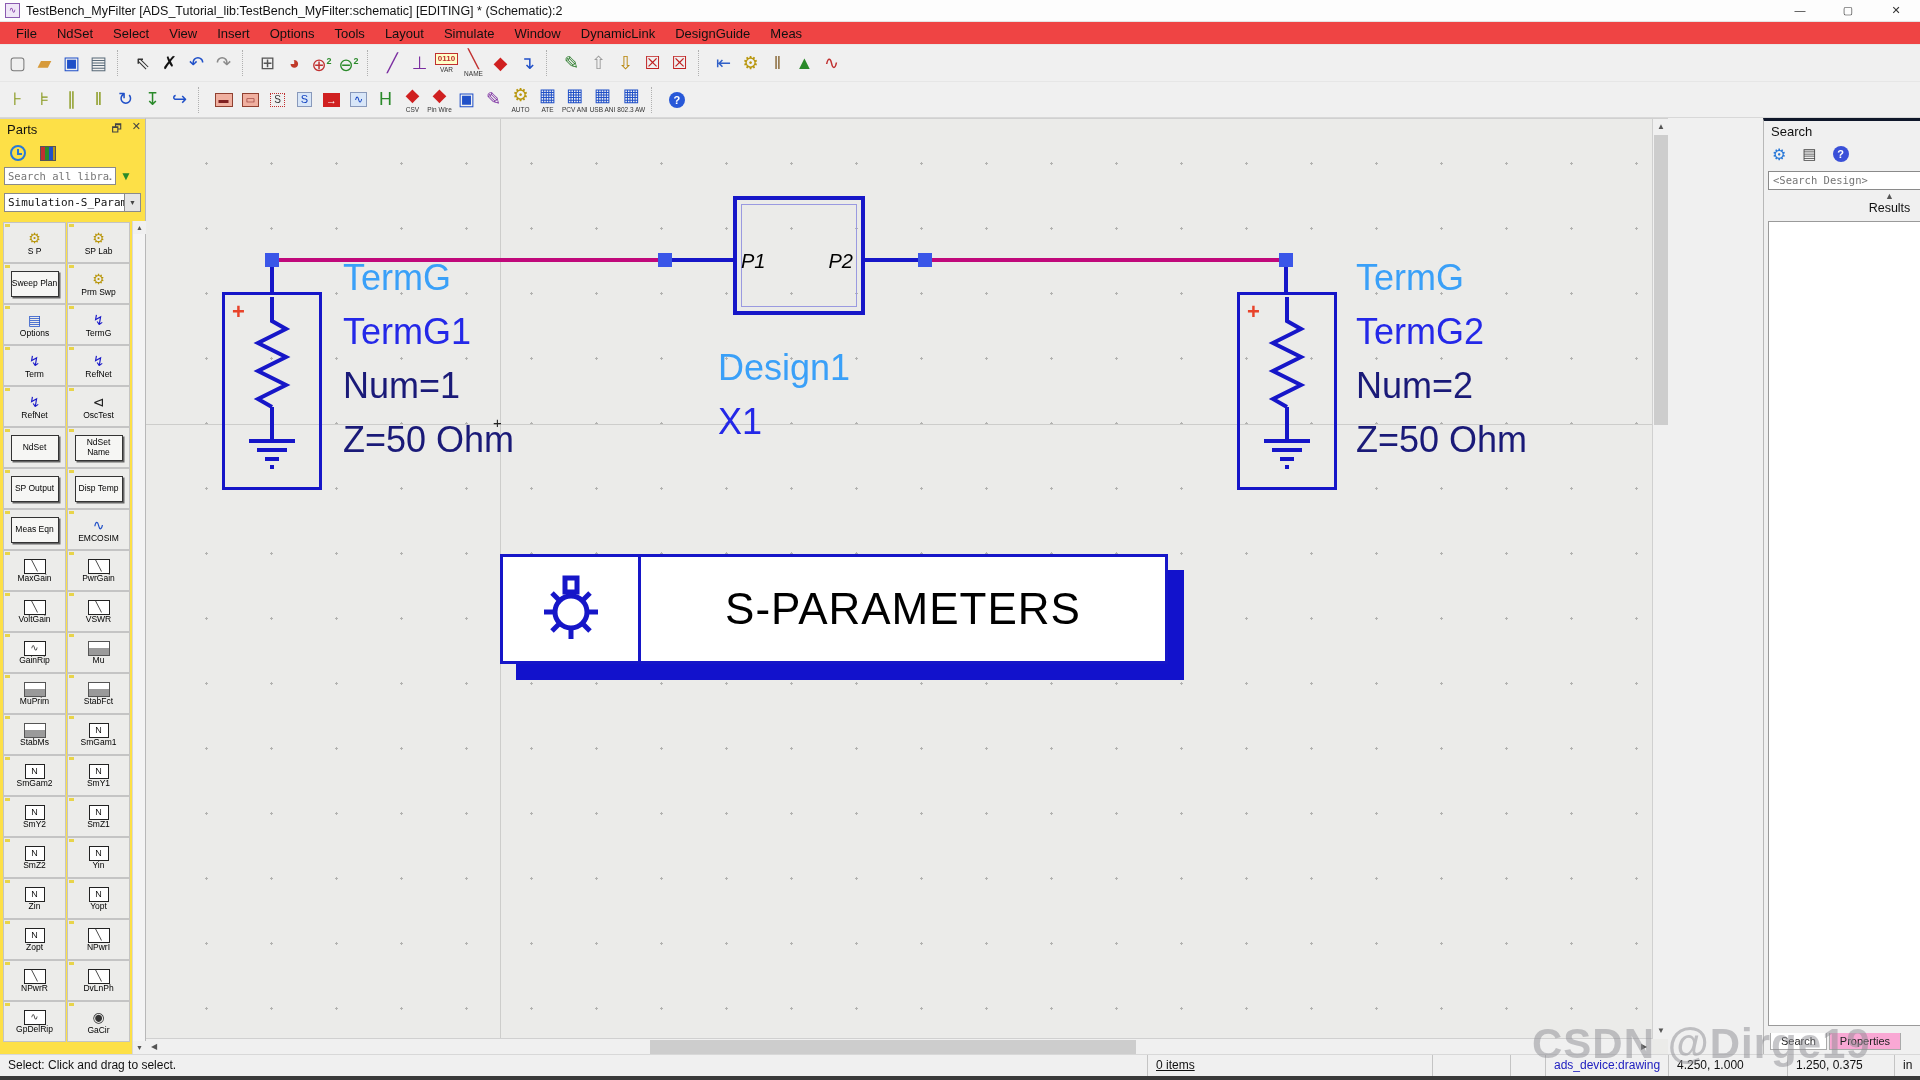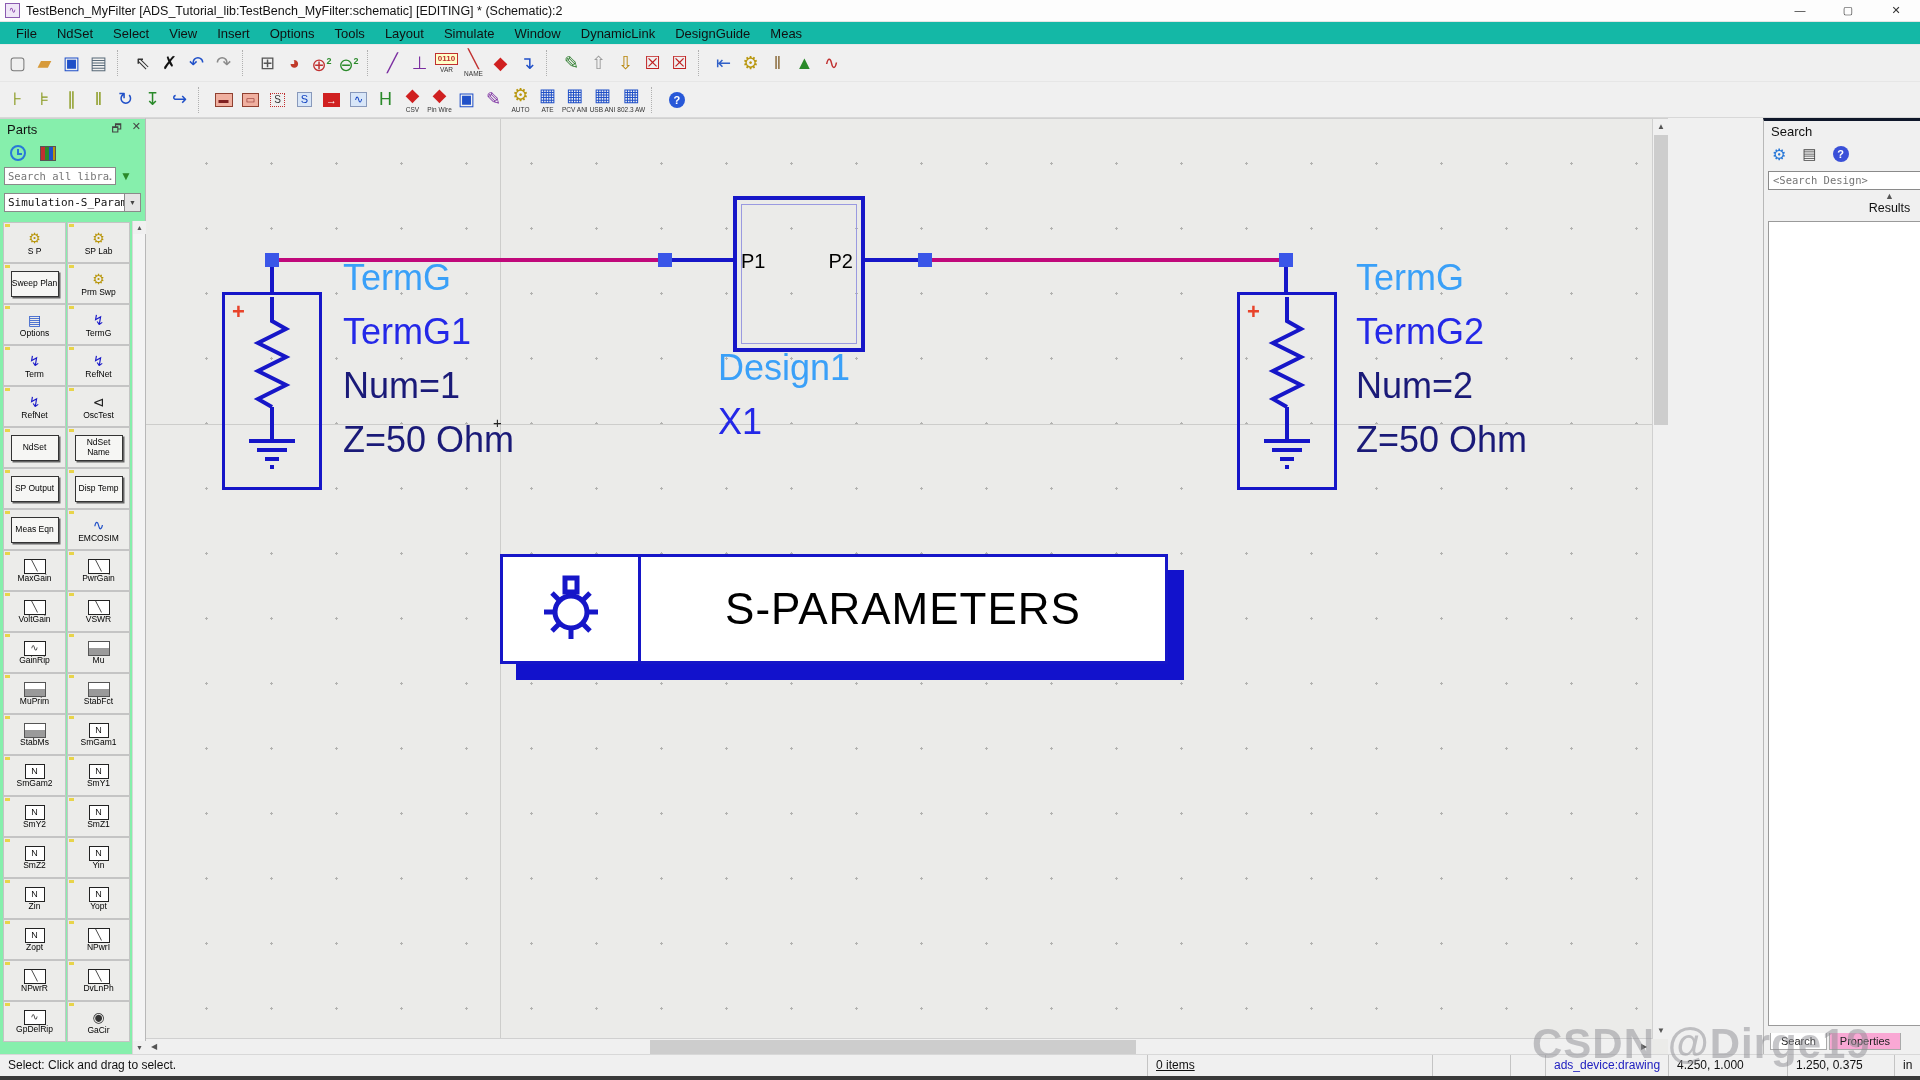--- a/index.html
+++ b/index.html
@@ -8,21 +8,21 @@
   #page { position:relative; width:1920px; height:1080px; background:#f0f0f0; }
 
   
   #titlebar { position:absolute; left:0; top:0; width:1920px; height:22px; background:#fdfdfd; display:flex; align-items:center; border-bottom:1px solid #e4e4e4; }
   #app-icon { width:15px; height:15px; margin:0 6px 0 5px; border:1px solid #8a5ab0; background:#efe6f7; color:#7a2ca0; font-size:9px; line-height:13px; text-align:center; }
   #title-text { font-size:12.5px; color:#111; }
   #win-controls { margin-left:auto; display:flex; height:22px; }
   .winbtn { width:48px; height:22px; text-align:center; line-height:20px; font-size:11px; color:#333; }
 
   
-  #menubar { position:absolute; left:0; top:22px; width:1920px; height:23px; background:#14b8a6; display:flex; align-items:center; padding-left:6px; border-bottom:1px solid #e8e8e8; }
+  #menubar { position:absolute; left:0; top:22px; width:1920px; height:23px; background:#ef4444; display:flex; align-items:center; padding-left:6px; border-bottom:1px solid #e8e8e8; }
   .menu-item { font-size:13px; color:#111; padding:0 10px; height:23px; line-height:23px; }
 
   
   .toolbar { position:absolute; left:0; width:1920px; background:#f0f0f0; display:flex; align-items:center; padding-left:4px; }
   #tb1 { top:45px; height:37px; border-bottom:1px solid #e6e6e6; }
   #tb2 { top:82px; height:36px; border-bottom:1px solid #d8d8d8; }
   .tbtn { min-width:27px; height:32px; display:flex; flex-direction:column; align-items:center; justify-content:center; border:1px solid transparent; }
   .tbtn .g { font-size:18px; line-height:19px; }
   .tbtn .tlabel { font-size:6.5px; color:#333; line-height:7px; margin-top:1px; white-space:nowrap; }
   .tbtn sup { font-size:9px; font-weight:bold; color:#2a8a2a; }
@@ -33,21 +33,21 @@
   .g.grid  { font-size:11px; color:#1040c0; background:#d8e6f8; border:1px solid #8899bb; line-height:13px; padding:0 3px; }
   .g.redbox{ font-size:11px; color:#fff; background:#d02020; line-height:14px; width:17px; text-align:center; }
   .g.circle{ font-size:11px; font-weight:bold; color:#fff; background:#2858d8; border-radius:50%; width:16px; height:16px; line-height:16px; text-align:center; }
 
   
   .panel-header { height:20px; display:flex; align-items:center; padding:0 4px 0 7px; font-size:13px; color:#111; }
   .panel-header .ctl { margin-left:auto; display:flex; gap:10px; font-size:11px; color:#444; }
   .panel-header .ctl span { cursor:default; }
 
   
-  #parts-panel { position:absolute; left:0; top:118px; width:146px; height:936px; background:#86efac; border-right:1px solid #b8b8b8; border-top:1px solid #d0d0d0; }
+  #parts-panel { position:absolute; left:0; top:118px; width:146px; height:936px; background:#fde047; border-right:1px solid #b8b8b8; border-top:1px solid #d0d0d0; }
   #parts-tools { display:flex; align-items:center; gap:14px; padding:4px 0 2px 10px; height:26px; }
   .clock-icon { position:relative; width:16px; height:16px; border:2px solid #2878d8; border-radius:50%; }
   .clock-icon::after { content:""; position:absolute; left:5px; top:2px; width:2px; height:6px; background:#2878d8; }
   .clock-icon::before { content:""; position:absolute; left:5px; top:6px; width:5px; height:2px; background:#2878d8; }
   .books-icon { width:16px; height:15px; background:repeating-linear-gradient(90deg,#c03030 0 4px,#2a8a2a 4px 8px,#2050c8 8px 12px,#b8960c 12px 16px); border:1px solid #555; }
   #parts-search-row { display:flex; align-items:center; gap:4px; padding:2px 4px; }
   #parts-search { width:112px; height:18px; border:1px solid #8a8a8a; background:#fff; font-family:"DejaVu Sans Mono", monospace; font-size:10.5px; color:#555; padding:0 3px; }
   .funnel-icon { color:#2a8a2a; font-size:12px; }
   #parts-cat-row { display:flex; align-items:center; margin:6px 4px 2px 4px; }
   #parts-category { flex:1; height:19px; border:1px solid #8a8a8a; background:#fff; font-family:"DejaVu Sans Mono", monospace; font-size:11px; color:#111; line-height:17px; padding-left:3px; white-space:nowrap; overflow:hidden; }
@@ -69,21 +69,21 @@
   #canvas-area { position:absolute; left:0; top:0; width:1506px; height:920px;
      background-image:radial-gradient(#b2b2b0 1px, transparent 1.4px); background-size:65px 65px; background-position:28px 12px; }
   #origin-v { position:absolute; left:354px; top:0; width:1px; height:920px; background:#cdcdcb; }
   #origin-h { position:absolute; left:0; top:305px; width:1506px; height:1px; background:#cdcdcb; }
   #origin-plus { position:absolute; left:347px; top:295px; font-size:15px; color:#222; }
   .wire { position:absolute; height:4px; }
   .pinsq { position:absolute; width:14px; height:14px; background:#3a56e8; }
   .lead { position:absolute; width:4px; background:#1616c8; }
   .termbox { position:absolute; width:100px; height:198px; border:3px solid #1616c8; }
   .term-plus { position:absolute; left:7px; top:4px; color:#e8432a; font-size:22px; font-weight:bold; }
-  #design-box { position:absolute; left:587px; top:77px; width:132px; height:156px; border:4px solid #1616c8; background:transparent; }
+  #design-box { position:absolute; left:587px; top:77px; width:132px; height:119px; border:4px solid #1616c8; background:transparent;font-style:italic; }
   #design-inner { position:absolute; left:4px; top:4px; right:4px; bottom:4px; border:1.5px solid #9a9ae0; }
   .pin-label { position:absolute; top:50px; font-size:20px; color:#000; }
   #sp-block { position:absolute; left:354px; top:435px; width:668px; height:110px; background:#fff; border:3px solid #1616c8; box-shadow:16px 16px 0 #1212cc; display:flex; }
   #sp-gear-cell { width:138px; border-right:3px solid #1616c8; display:flex; align-items:center; justify-content:center; }
   #sp-title { flex:1; display:flex; align-items:center; justify-content:center; font-size:44px; color:#000; letter-spacing:1px; }
   .slabel-block { position:absolute; }
   .sline { font-size:36px; line-height:54px; white-space:pre; }
   .cyan { color:#3aa0f8; } .blue { color:#2428e8; } .navy { color:#1a1a78; }
 
   #canvas-vsb { position:absolute; right:0; top:0; width:16px; height:920px; background:#f0f0f0; border-left:1px solid #d0d0d0; }

